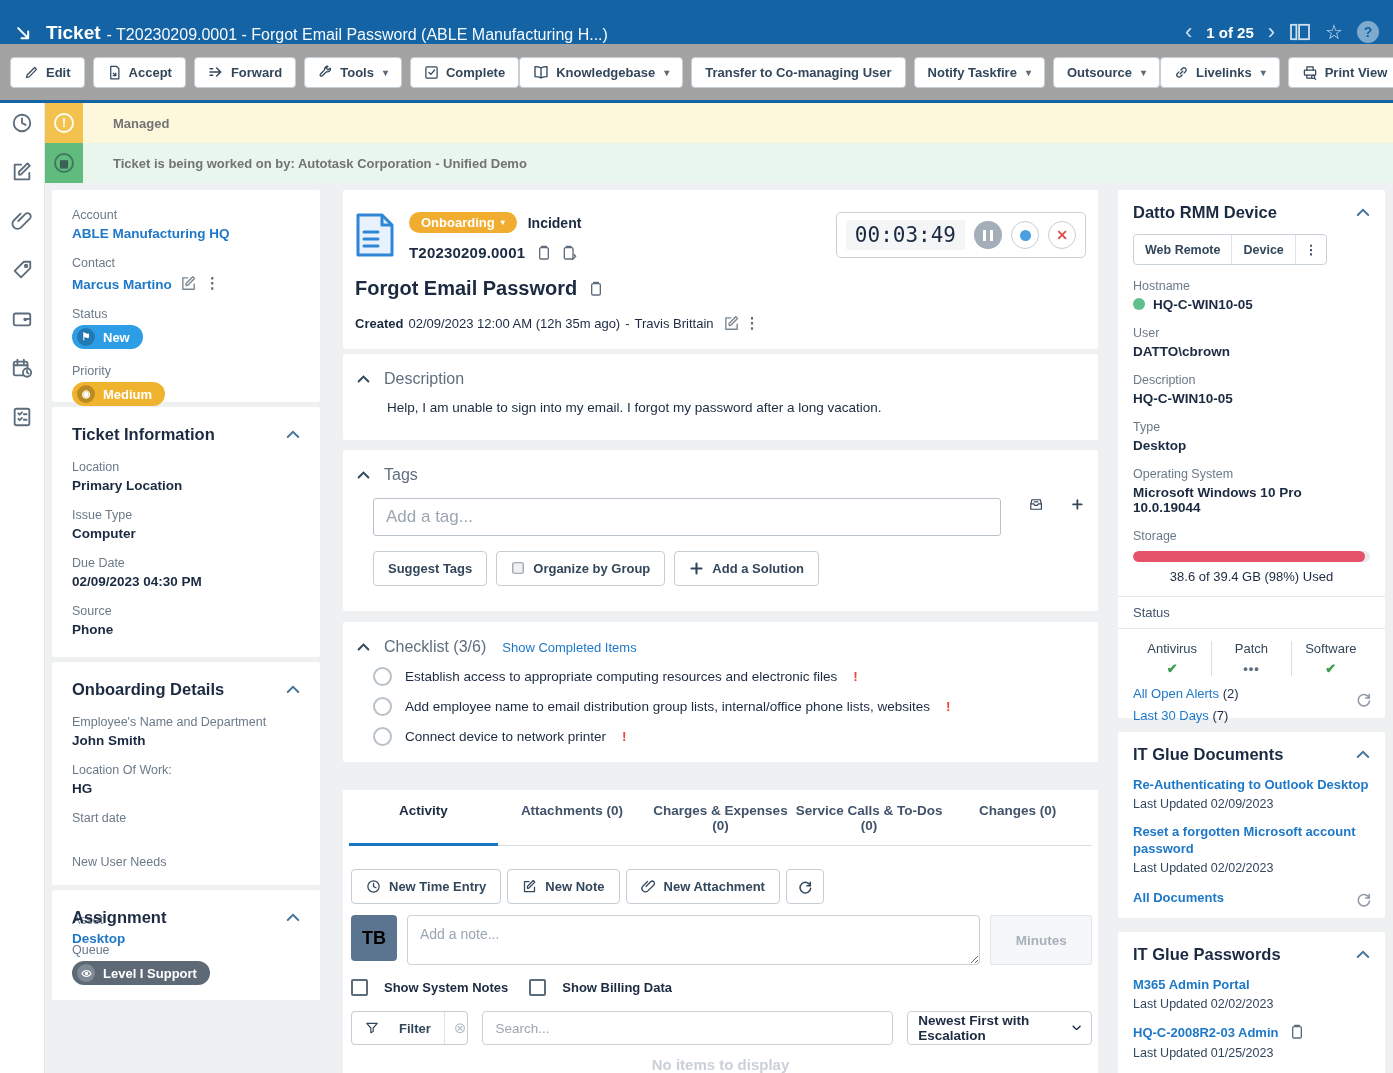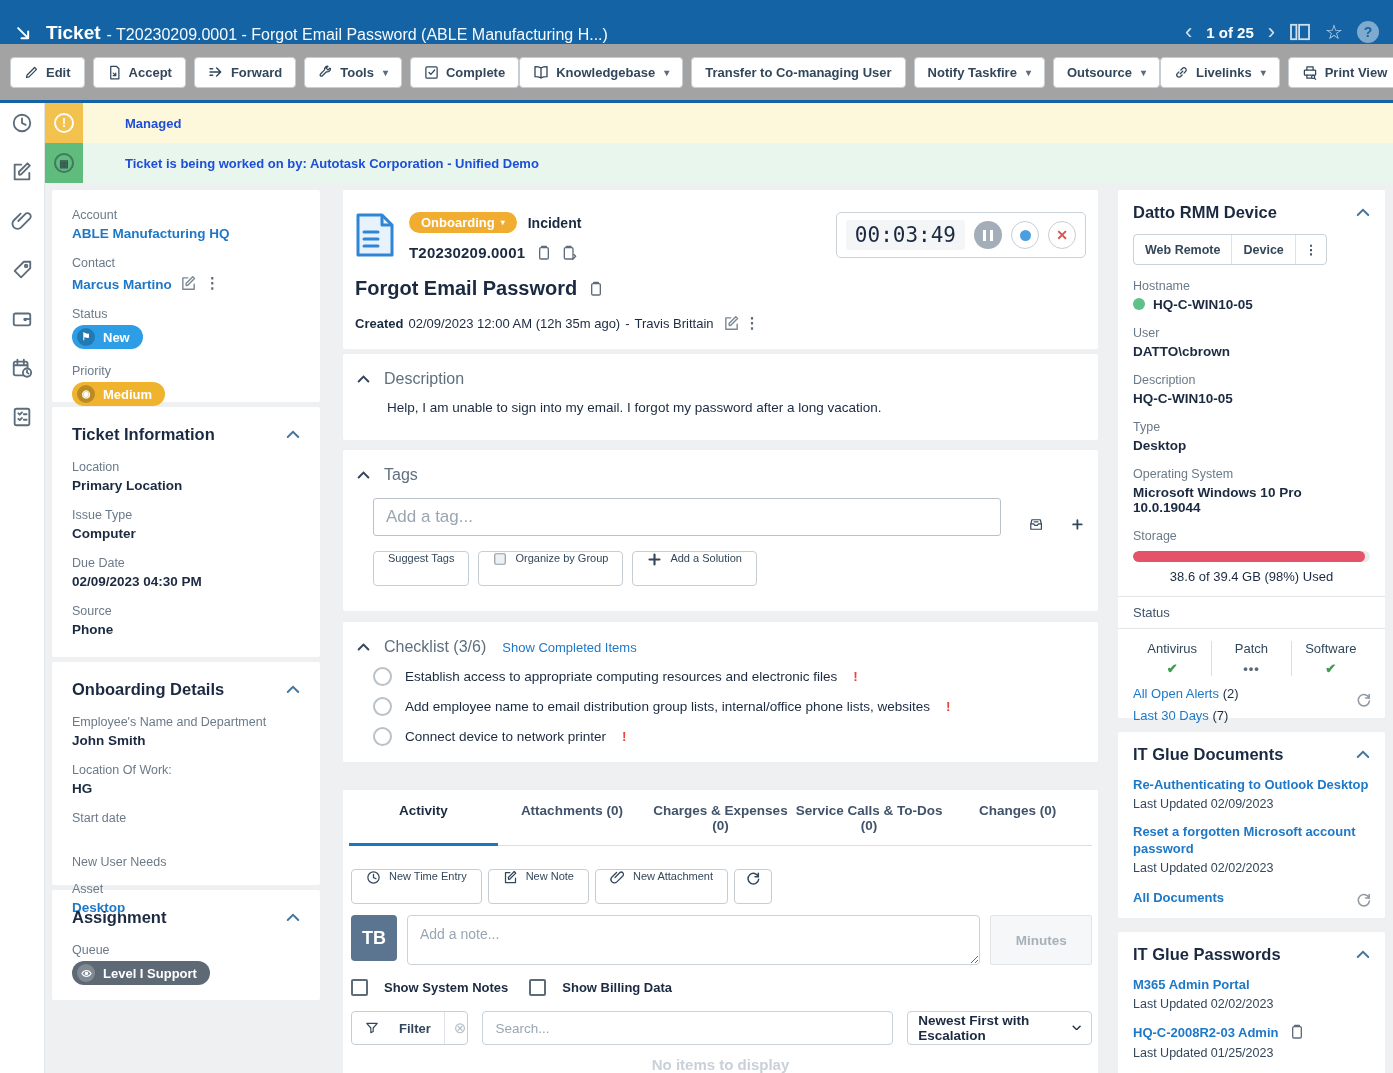--- a/index.html
+++ b/index.html
@@ -28,21 +28,21 @@
   #tb-right{margin-left:auto;margin-right:4px}
   #bluebar{left:0;top:100px;width:1393px;height:3px;background:#1464a5}
 
   
   #rail{left:0;top:103px;width:45px;height:970px;background:#fff;border-right:1px solid #e4e7ea;display:flex;flex-direction:column;align-items:center;padding-top:9px;gap:27px;color:#5d6c7b}
   #rail .ric{width:22px;height:22px}
 
   
   .banner{left:45px;width:1348px;height:40px;display:flex;align-items:stretch}
   .banner .sq{width:38px;display:flex;align-items:center;justify-content:center;flex:none}
-  .banner .body{flex:1;display:flex;align-items:center;padding-left:42px;font-size:13px;font-weight:bold;color:#1d4ed8}
+  .banner .body{flex:1;display:flex;align-items:center;padding-left:30px;font-size:13px;font-weight:bold;color:#737373}
   #banner1{top:103px}
   #banner1 .sq{background:#f2c14e}
   #banner1 .body{background:#fdf7dc}
   #banner2{top:143px}
   #banner2 .sq{background:#5fbc7d}
   #banner2 .body{background:#e9f6ee}
   .circ-ic{width:20px;height:20px;border-radius:50%;border:2px solid rgba(255,255,255,.95);color:#fff;display:flex;align-items:center;justify-content:center;font-size:12px;font-weight:bold}
   #banner2 .circ-ic{border-color:rgba(44,62,70,.55);color:rgba(44,62,70,.8);font-size:10px}
 
   
@@ -84,39 +84,39 @@
   .tbtn.rec{background:#fff;border:1px solid #c6ced5}
   .tbtn.rec i{width:11px;height:11px;border-radius:50%;background:#4a9fe0}
   .tbtn.stop{background:#fff;border:1px solid #c6ced5;color:#d9534f;font-weight:bold;font-size:14px}
 
   .sect{margin-top:10px;padding:16px 14px}
   .sect-h{display:flex;align-items:center;gap:14px;font-size:16px;color:#5f6f7e}
   .sect-h .schev{width:13px;height:8px;color:#33475b}
   #desc-card{margin-top:5px;height:90px}
   #desc-card .body{margin:12px 0 0 30px;font-size:13.5px;color:#1b2a41}
   #tags-card{height:172px}
-  .tagrow{display:flex;align-items:flex-end;gap:28px;margin:14px 0 0 16px}
+  .tagrow{display:flex;align-items:flex-start;gap:28px;margin:14px 0 0 16px}
   .taginput{flex:0 0 628px;height:38px;border:1px solid #b9c2ca;border-radius:3px;font-size:17px;padding:0 12px;color:#1b2a41;font-family:"Liberation Sans",sans-serif}
   .taginput::placeholder{color:#9aa6b1}
   .tagbtns{display:flex;gap:9px;margin:15px 0 0 16px}
-  .btn2{display:inline-flex;align-items:flex-start;gap:8px;background:#fff;border:1px solid #c6ced5;border-radius:4px;padding:0 14px;height:35px;font-size:11px;font-weight:normal;color:#33475b}
+  .btn2{display:inline-flex;align-items:center;gap:8px;background:#fff;border:1px solid #c6ced5;border-radius:4px;padding:0 14px;height:35px;font-size:13px;font-weight:bold;color:#33475b}
   .btn2.disabled{color:#aab4bd;border-color:#dfe3e7}
   #chk-card{margin-top:11px;height:142px}
   .chk-item{display:flex;align-items:center;gap:13px;margin:11px 0 0 16px;font-size:13.5px}
   .chk-circle{width:19px;height:19px;border-radius:50%;border:2px solid #b9c1c9;background:#fff;flex:none}
   .imp{color:#e8463c;font-weight:bold;margin-left:3px}
   .linksm{font-size:13px;color:#1e78c8}
 
   #tabs-block{margin-top:28px;background:#fff;flex:1;padding:0 6px;position:relative}
   #tabs{display:flex;border-bottom:1px solid #d9dee3}
   .tab{flex:1;text-align:center;padding:13px 0 10px;font-size:13.5px;font-weight:bold;color:#41536a;border-bottom:3px solid transparent;margin-bottom:-1px}
   .tab.active{color:#1b2a41;border-bottom-color:#1a78c2}
   .actrow{display:flex;gap:6px;align-items:center;margin:23px 0 0 2px}
   .composer{display:flex;gap:10px;margin:11px 0 0 2px}
-  .avatar{width:46px;height:46px;border-radius:4px;background:#5b7590;color:#ffffff;font-weight:bold;font-size:18px;display:flex;align-items:center;justify-content:center;flex:none}
+  .avatar{width:46px;height:46px;border-radius:4px;background:#5b7590;color:#000000;font-weight:bold;font-size:18px;display:flex;align-items:center;justify-content:center;flex:none}
   .noteta{width:586px;height:50px;border:1px solid #c9d1d9;border-radius:4px;font-size:14px;padding:10px 12px;resize:both;font-family:"Liberation Sans",sans-serif;color:#1b2a41}
   .noteta::placeholder{color:#9aa6b1}
   .minutes{width:104px;height:50px;background:#f5f7f8;border:1px solid #e1e5e8;border-radius:2px;display:flex;align-items:center;justify-content:center;font-size:13.5px;font-weight:bold;color:#a7b1bb}
   .checksrow{display:flex;gap:21px;margin:14px 0 0 2px}
   .chkbox-lbl{display:flex;align-items:center;gap:16px;font-size:13px;font-weight:bold;color:#1b2a41}
   .cb{width:17px;height:17px;border:2px solid #5d6c7b;border-radius:2px;background:#fff;flex:none}
   .filterrow{display:flex;align-items:center;margin:15px 0 0 2px;gap:14px}
   .filterbtn{display:flex;align-items:stretch;border:1px solid #c6ced5;border-radius:4px;height:34px;overflow:hidden}
   .filterbtn .fseg{display:flex;align-items:center;gap:20px;padding:0 13px;font-size:13px;font-weight:bold;color:#33475b}
   .filterbtn .xseg{display:flex;align-items:center;padding:0 9px;border-left:1px solid #dfe3e7;color:#b7c0c8;font-size:15px}
@@ -411,21 +411,21 @@
         <div class="val">John Smith</div>
       </div>
     <div class="frow">
         <div class="lbl">Location Of Work:</div>
         <div class="val">HG</div>
       </div>
     <div class="frow" style="margin-bottom:30px">
         <div class="lbl">Start date</div>
         <div class="val"></div>
       </div>
-    <div class="frow" style="margin-bottom:13px">
+    <div class="frow" style="margin-bottom:44px">
         <div class="lbl">New User Needs</div>
         <div class="val"></div>
       </div>
     <div class="frow">
         <div class="lbl">Asset</div>
         <div class="val"><a class="link">Desktop</a></div>
       </div>
   </div>
 
   <div class="card" style="height:110px">

